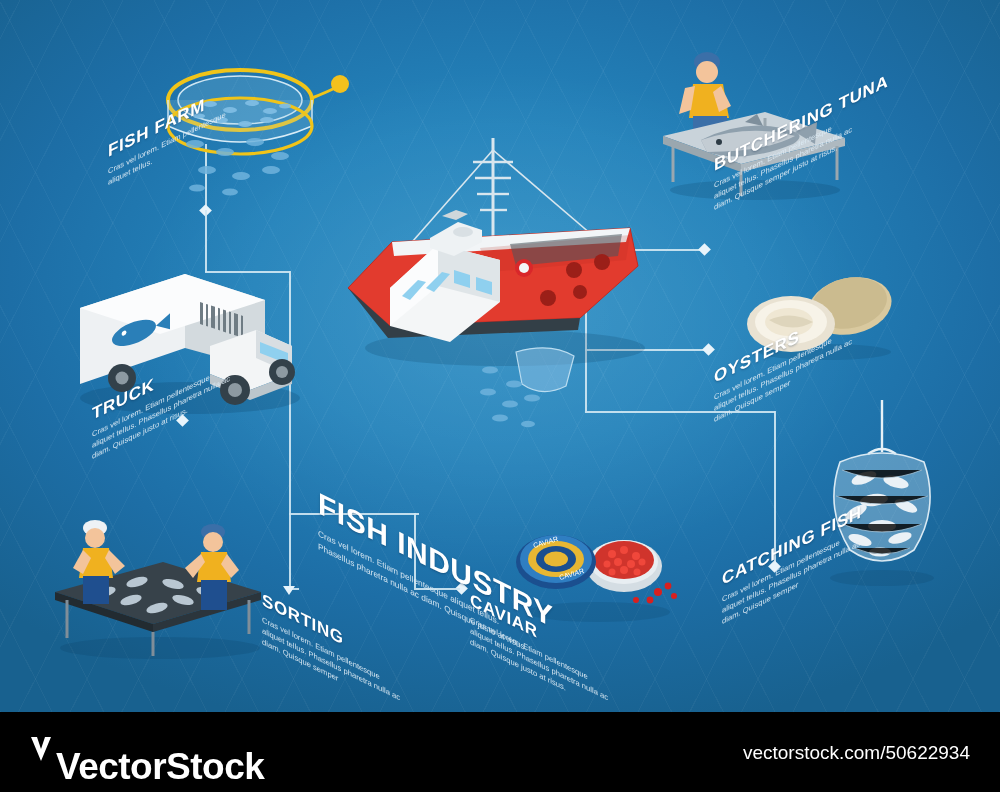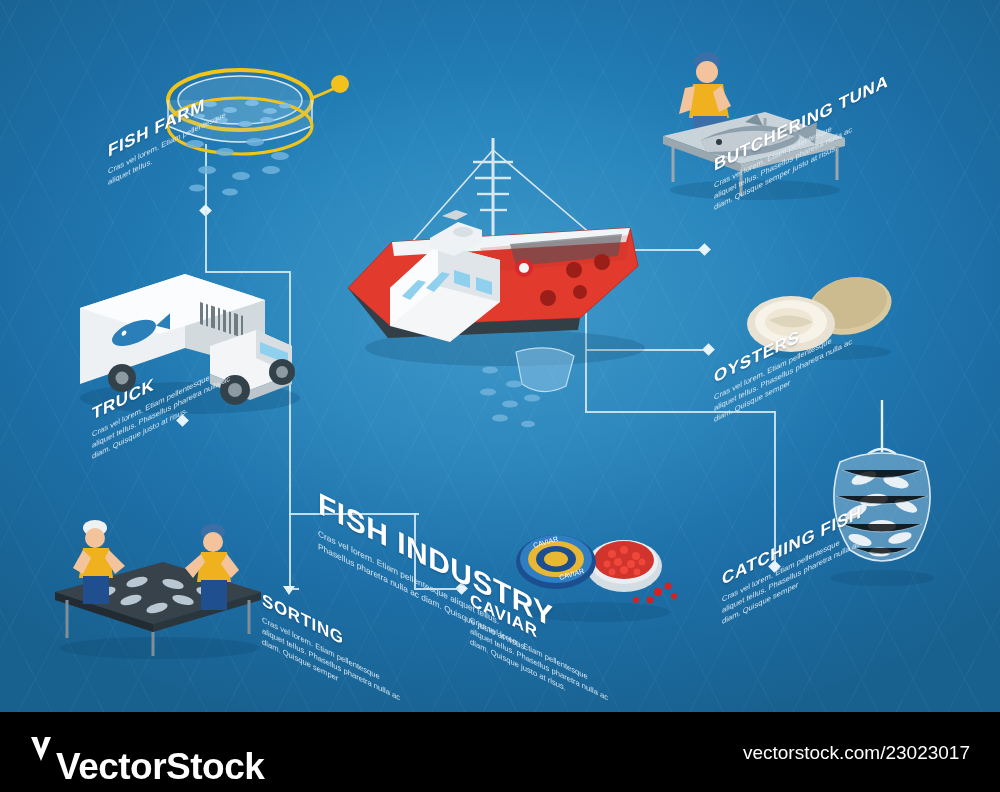--- a/index.html
+++ b/index.html
@@ -457,16 +457,16 @@
 
   </div>
 
   <div class="footer">
     <div style="position:relative;left:30px;top:18px;width:420px;height:44px;">
       <svg class="vs-mark" viewBox="0 0 22 26" style="left:0;top:6px;">
         <path d="M1 1 L11 25 L21 1 L15 1 L11 13 L7 1 Z" fill="#ffffff"></path>
       </svg>
       <div class="vs-logo" style="left:26px;top:0;">VectorStock</div>
     </div>
-    <div class="vs-url">vectorstock.com/23023017</div>
+    <div class="vs-url">vectorstock.com/50622934</div>
   </div>
 
 </div>
 
 </body></html>

